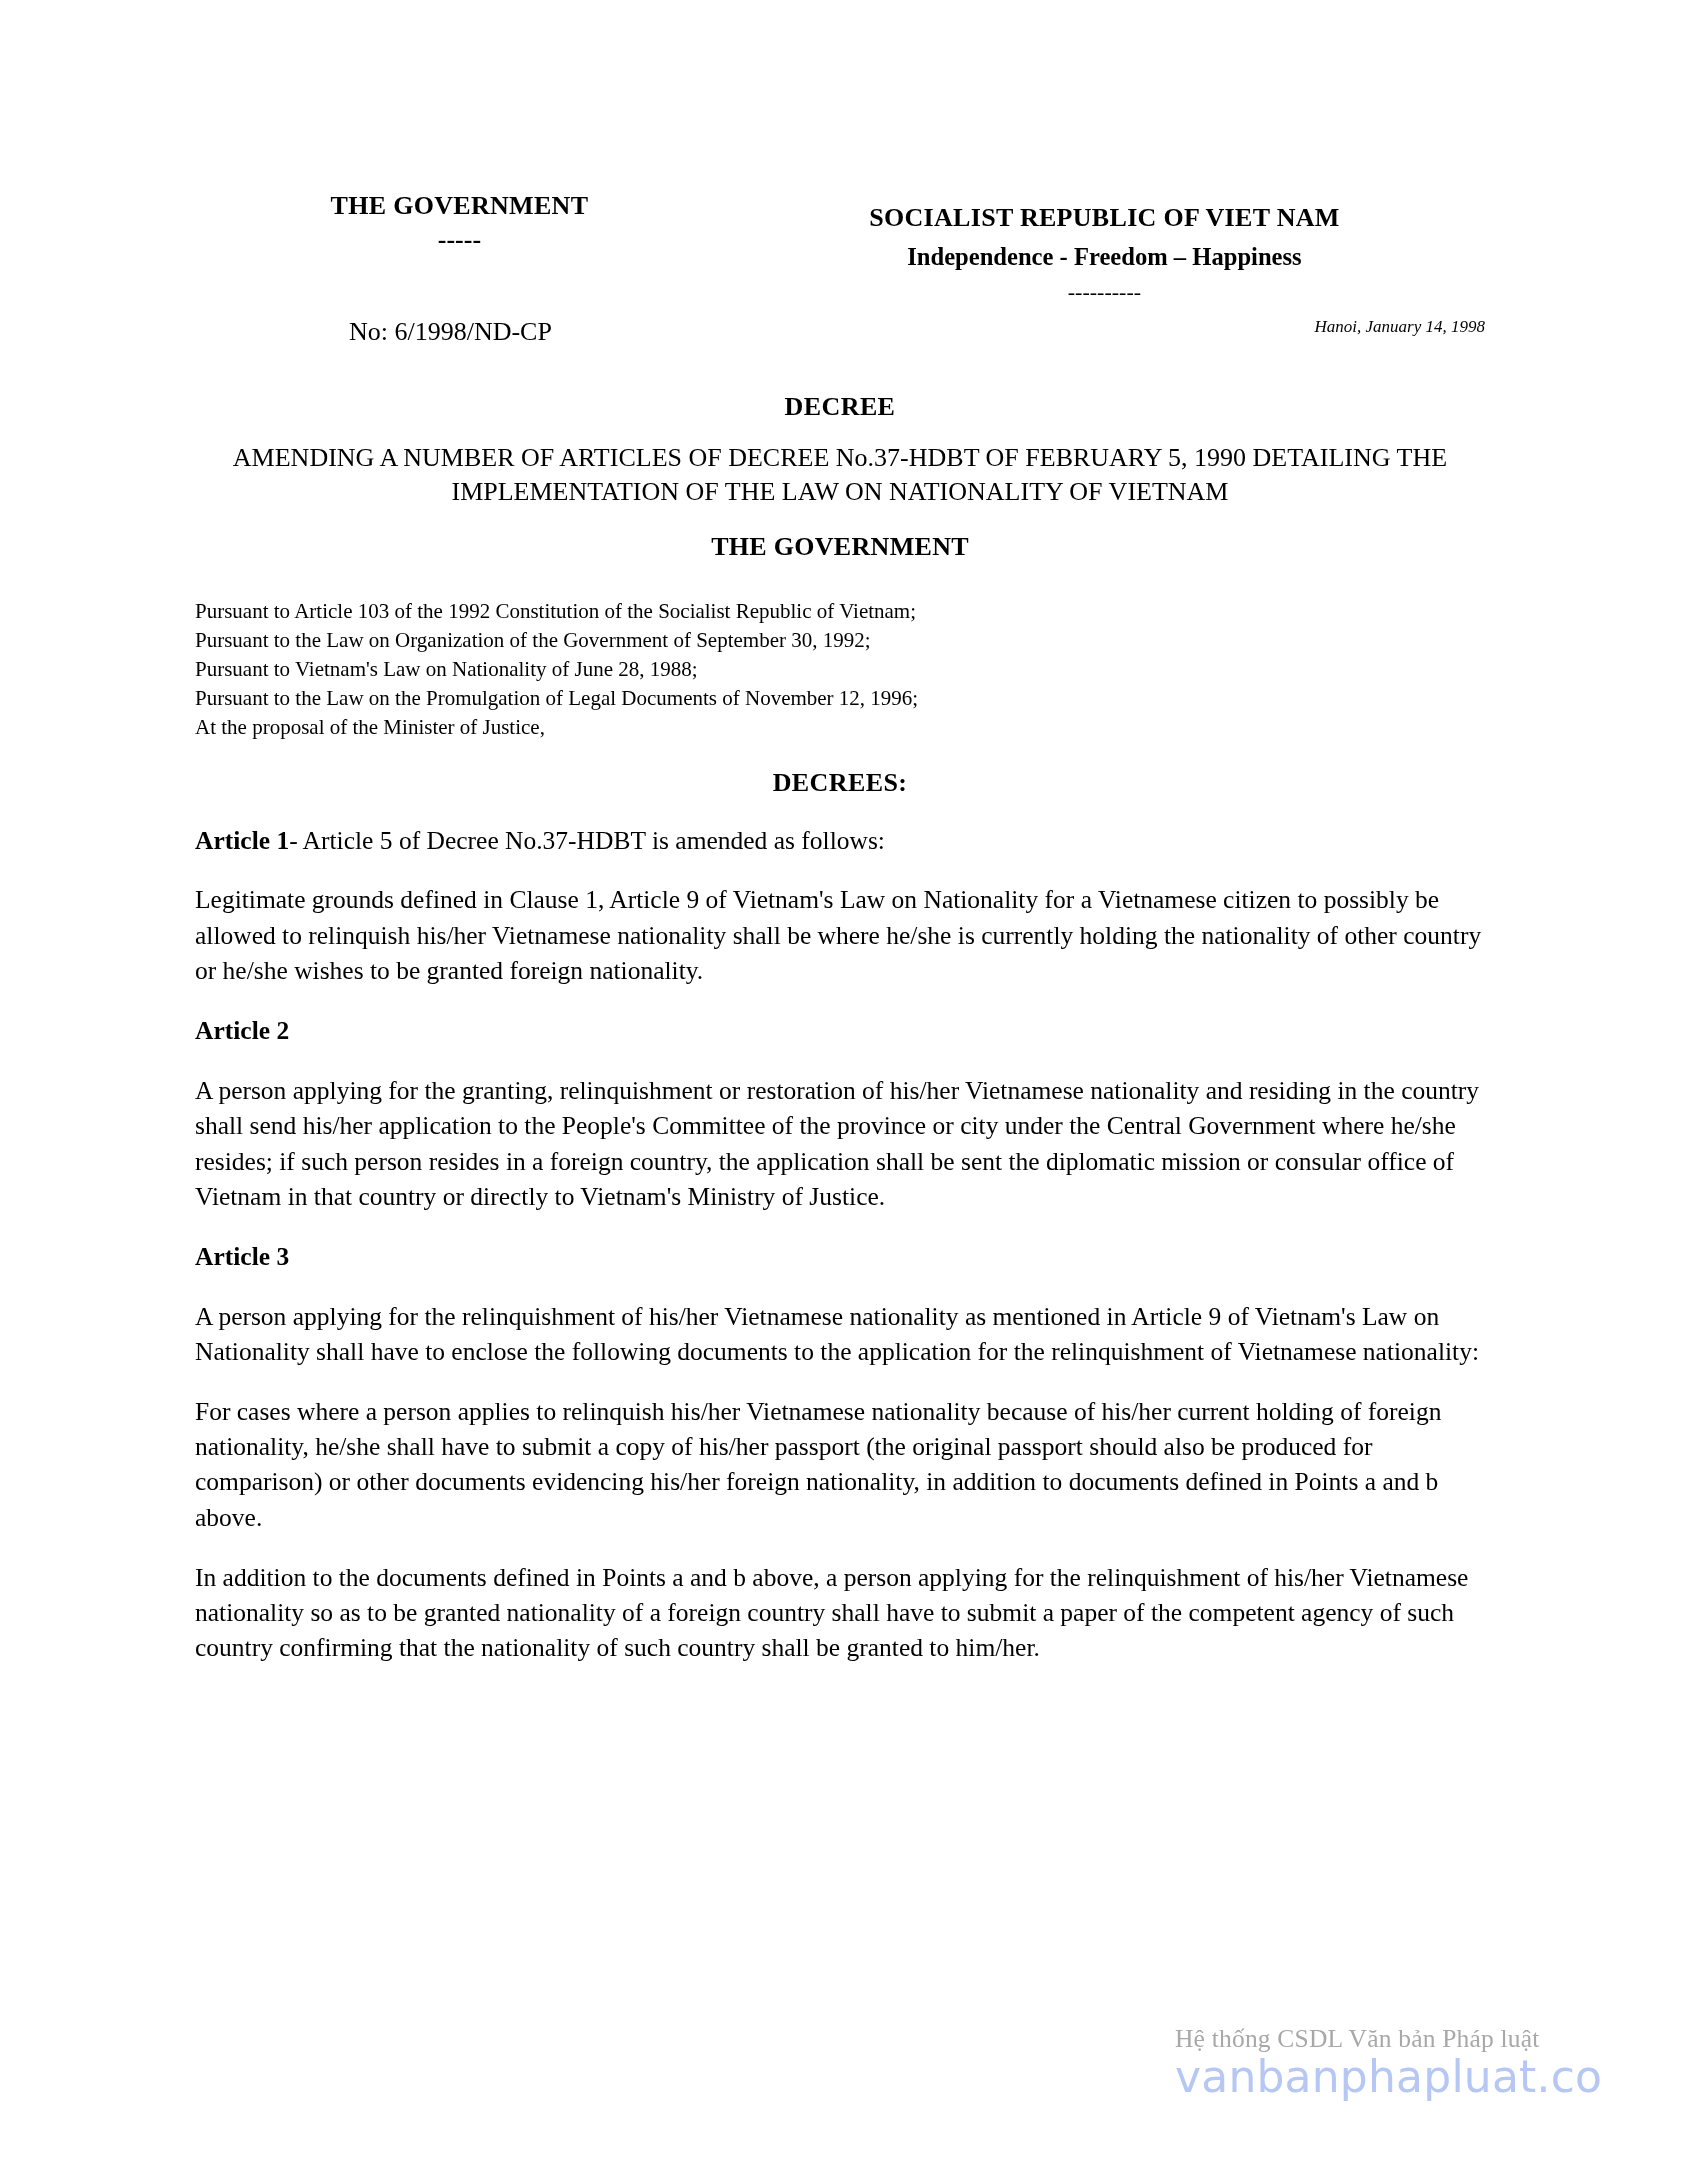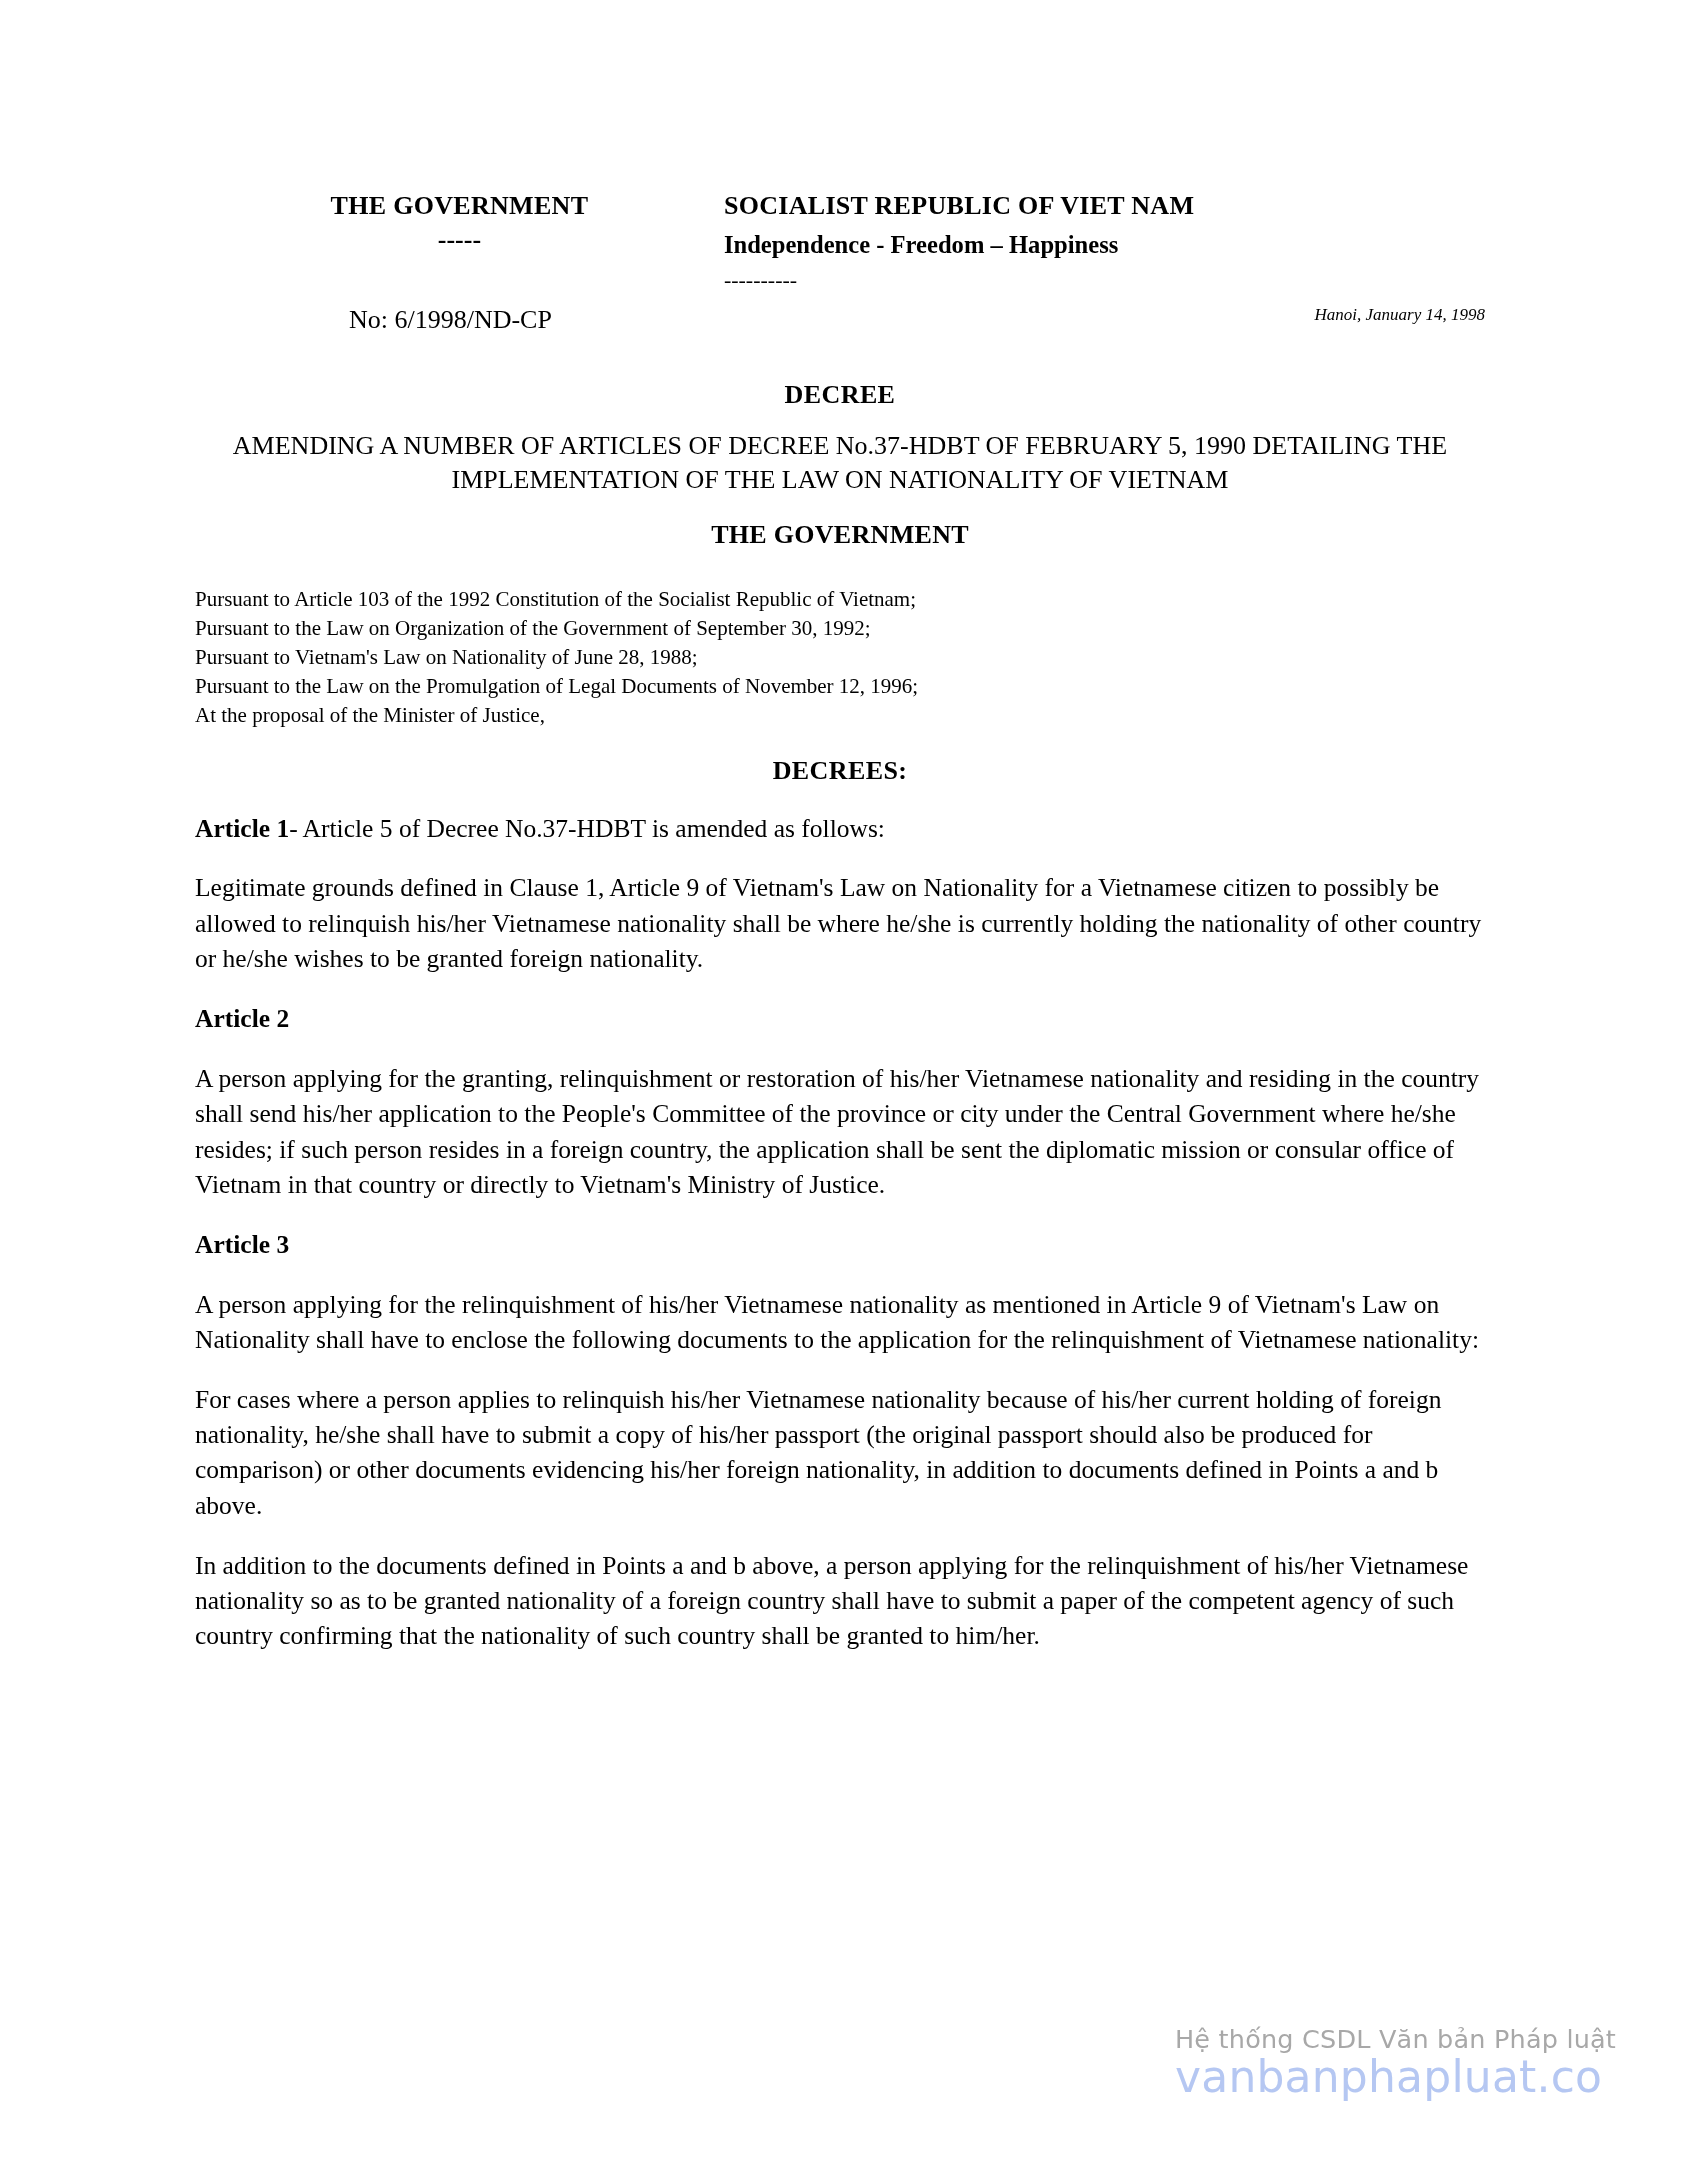--- a/index.html
+++ b/index.html
@@ -32,21 +32,22 @@
     display: flex;
     width: 100%;
     padding-top: 191px;
   }
   .masthead-left {
     width: 41%;
     text-align: center;
   }
   .masthead-right {
     width: 59%;
-    text-align: left;
+    text-align: center;
+    margin-top: 12px;
   }
   .org-title {
     font-size: 26px;
     font-weight: bold;
     letter-spacing: 0.3px;
     line-height: 1.18;
   }
   .rule-dashes {
     font-size: 26px;
     font-weight: bold;
@@ -208,18 +209,18 @@
     <div class="para">A person applying for the granting, relinquishment or restoration of his/her Vietnamese nationality and residing in the country shall send his/her application to the People's Committee of the province or city under the Central Government where he/she resides; if such person resides in a foreign country, the application shall be sent the diplomatic mission or consular office of Vietnam in that country or directly to Vietnam's Ministry of Justice.</div>
 
     <div class="article-head">Article 3</div>
     <div class="para">A person applying for the relinquishment of his/her Vietnamese nationality as mentioned in Article 9 of Vietnam's Law on Nationality shall have to enclose the following documents to the application for the relinquishment of Vietnamese nationality:</div>
     <div class="para">For cases where a person applies to relinquish his/her Vietnamese nationality because of his/her current holding of foreign nationality, he/she shall have to submit a copy of his/her passport (the original passport should also be produced for comparison) or other documents evidencing his/her foreign nationality, in addition to documents defined in Points a and b above.</div>
     <div class="para">In addition to the documents defined in Points a and b above, a person applying for the relinquishment of his/her Vietnamese nationality so as to be granted nationality of a foreign country shall have to submit a paper of the competent agency of such country confirming that the nationality of such country shall be granted to him/her.</div>
 
   </div>
 
   <div class="watermark">
-    <div class="wm-line1" style="color: rgb(168, 168, 168);">Hệ thống CSDL  Văn bản Pháp luật</div>
+    <div class="wm-line1" style="color: rgb(168, 168, 168); font-family: Liberation Serif, serif;">Hệ thống CSDL  Văn bản Pháp luật</div>
     <div class="wm-line2" style="color: rgb(181, 199, 242);">vanbanphapluat.co</div>
   </div>
 
 </div>
 
 
 </body></html>

